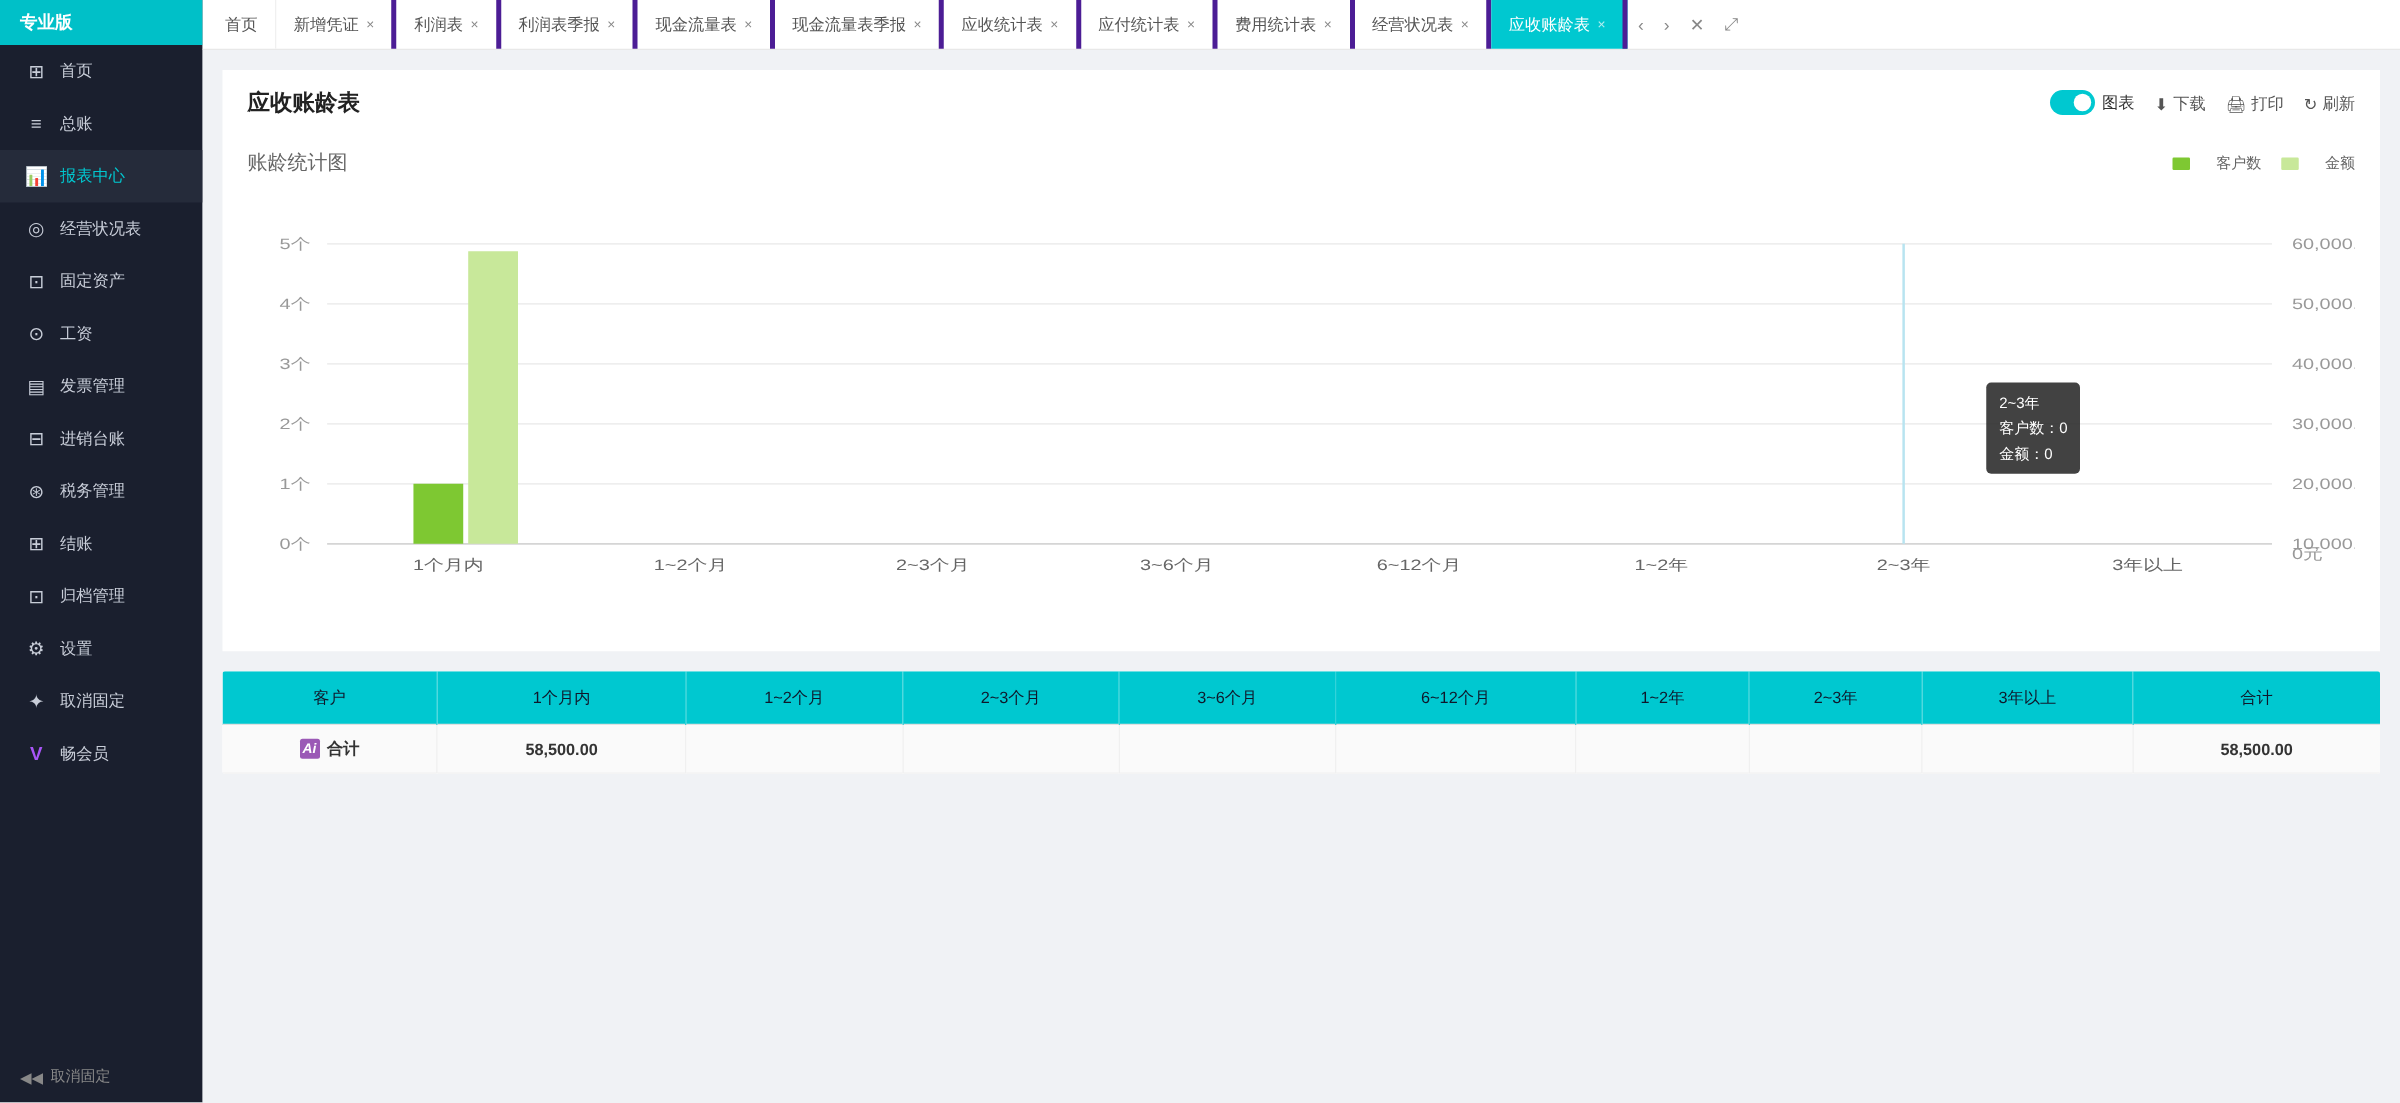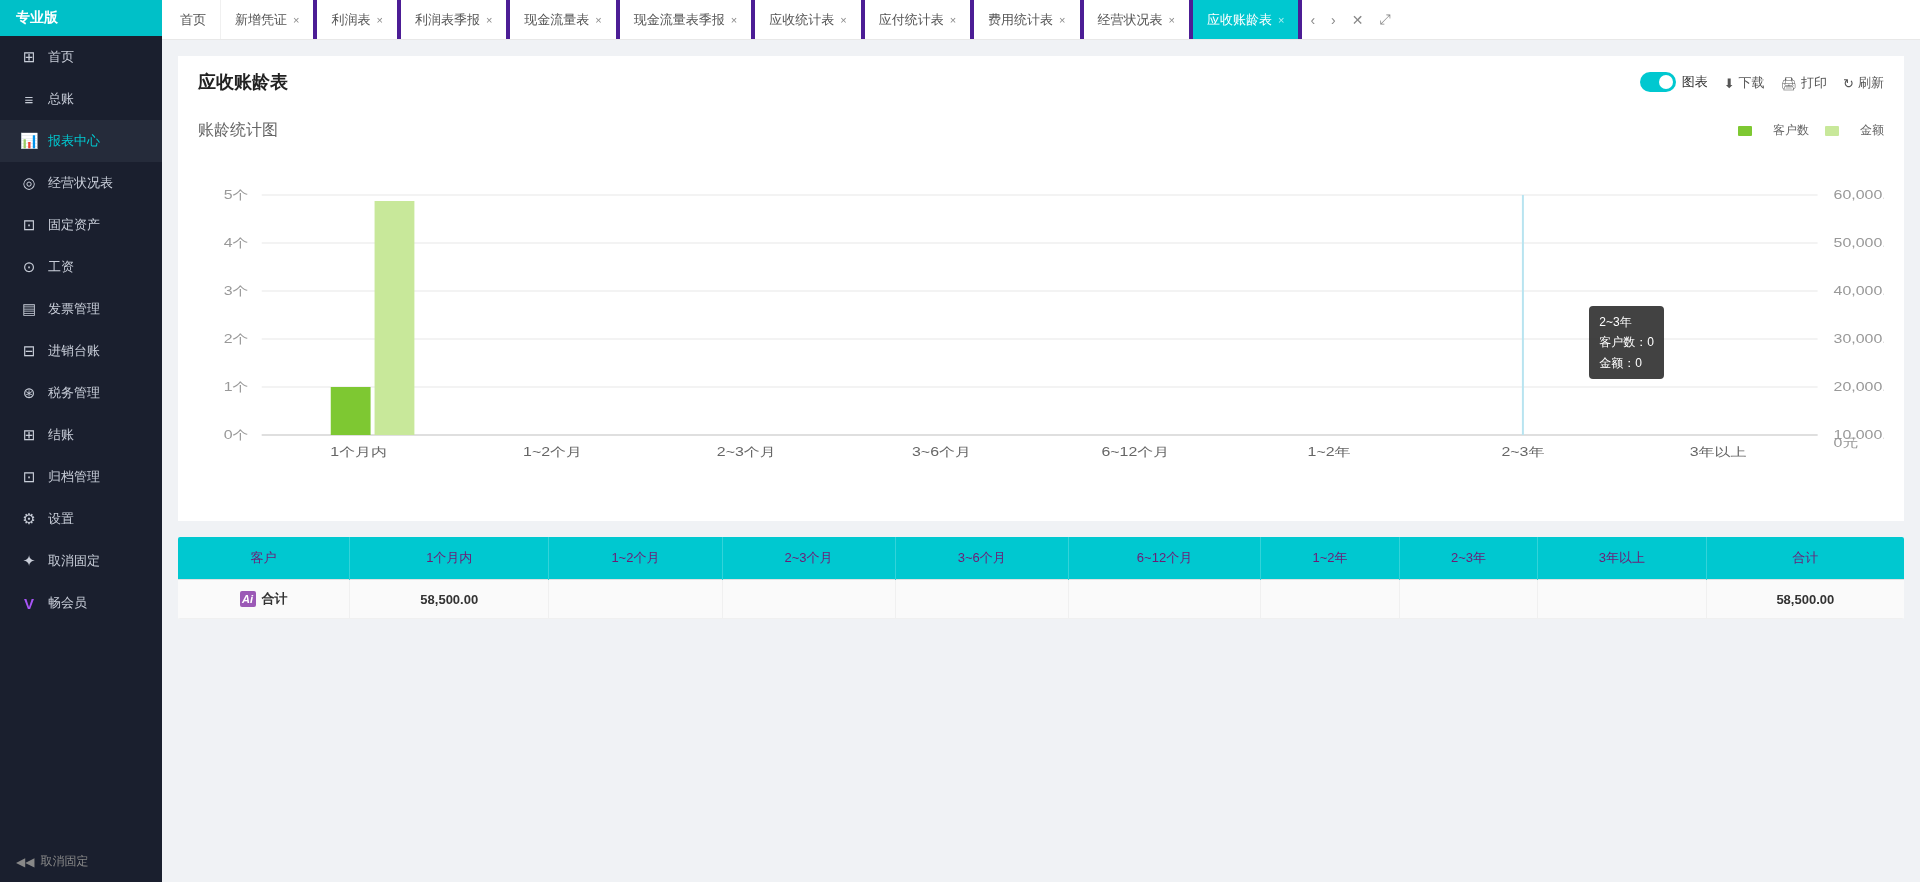--- a/index.html
+++ b/index.html
@@ -210,21 +210,21 @@
       margin-top: 16px;
       border-radius: 2px;
       overflow: hidden;
     }
     .data-table {
       width: 100%;
       border-collapse: collapse;
     }
     .data-table thead tr {
       background: #00c8d0;
-      color: #701a75;
+      color: #0f172a;
       padding-left: 40px;
     }
     .data-table th {
       padding: 12px 8px;
       text-align: center;
       font-weight: 500;
       font-size: 13px;
       border-right: 1px solid rgba(255,255,255,0.2);
     }
     .data-table th:last-child { border-right: none; }

